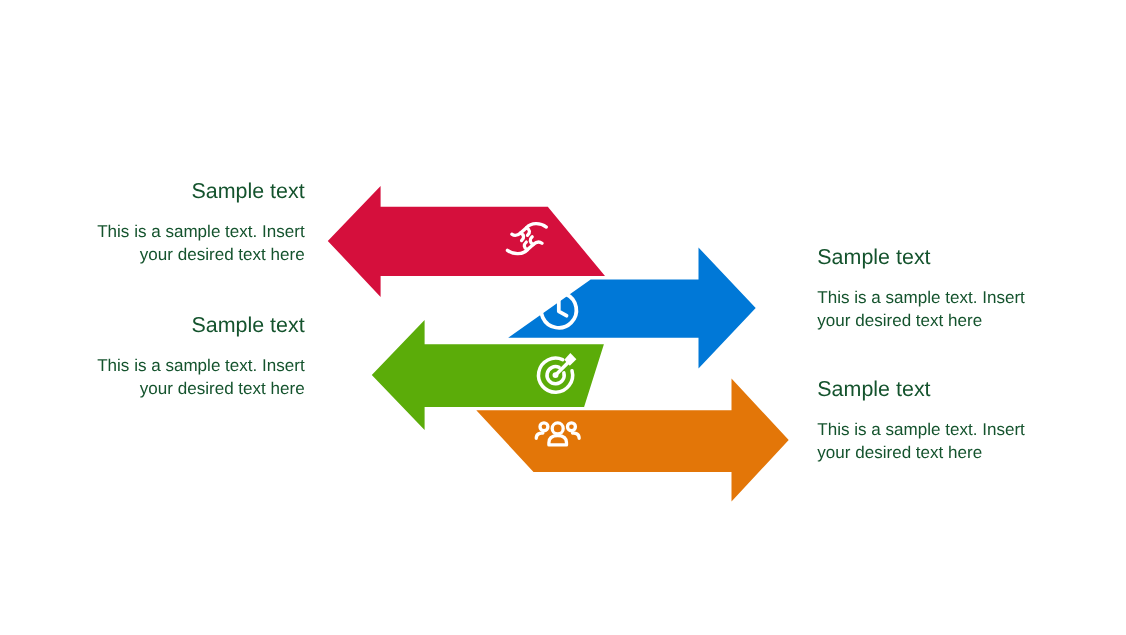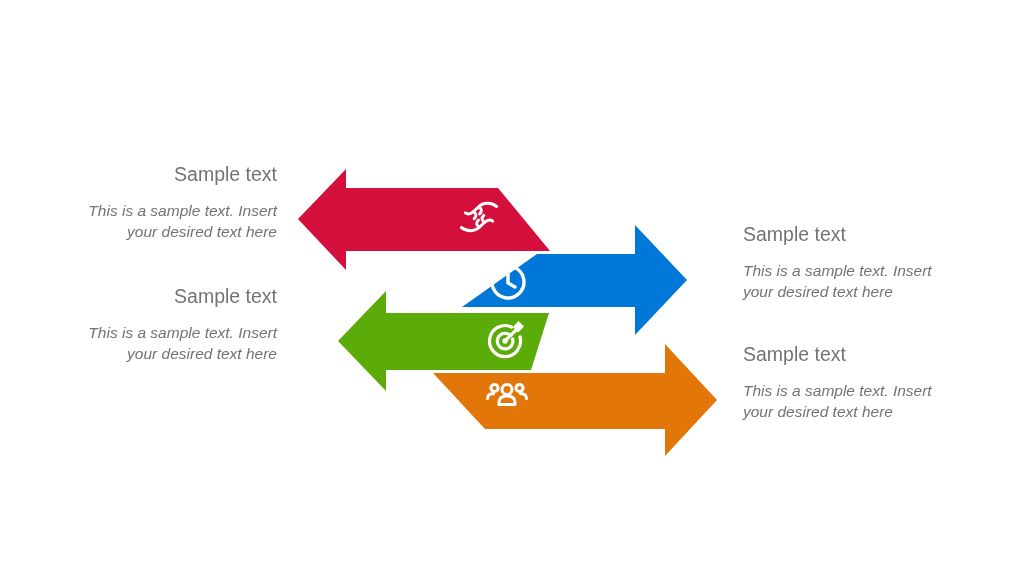--- a/index.html
+++ b/index.html
@@ -3,23 +3,23 @@
 <meta charset="utf-8">
 <style>
   html,body{margin:0;padding:0;}
   body{
     width:1024px;height:577px;
     background:#ffffff;
     font-family:"Liberation Sans",sans-serif;
     position:relative;overflow:hidden;
   }
   .diagram-svg{position:absolute;left:0;top:0;width:1024px;height:577px;}
-  .tb{position:absolute;color:#737373;width:240px;}
+  .tb{position:absolute;color:#14532d;width:240px;}
   .tb .title{font-size:19.5px;line-height:23px;font-weight:400;margin:0 0 15px 0;}
-  .tb .desc{font-size:15.5px;line-height:20.5px;margin:0;font-style:italic;}
+  .tb .desc{font-size:15.5px;line-height:20.5px;margin:0;}
   .tb.left{right:747px;text-align:right;}
   .tb.right{left:743px;text-align:left;}
   #tb-red{top:163px;}
   #tb-green{top:285px;}
   #tb-blue{top:223px;}
   #tb-orange{top:343px;}
 </style>
 </head>
 <body>
 

